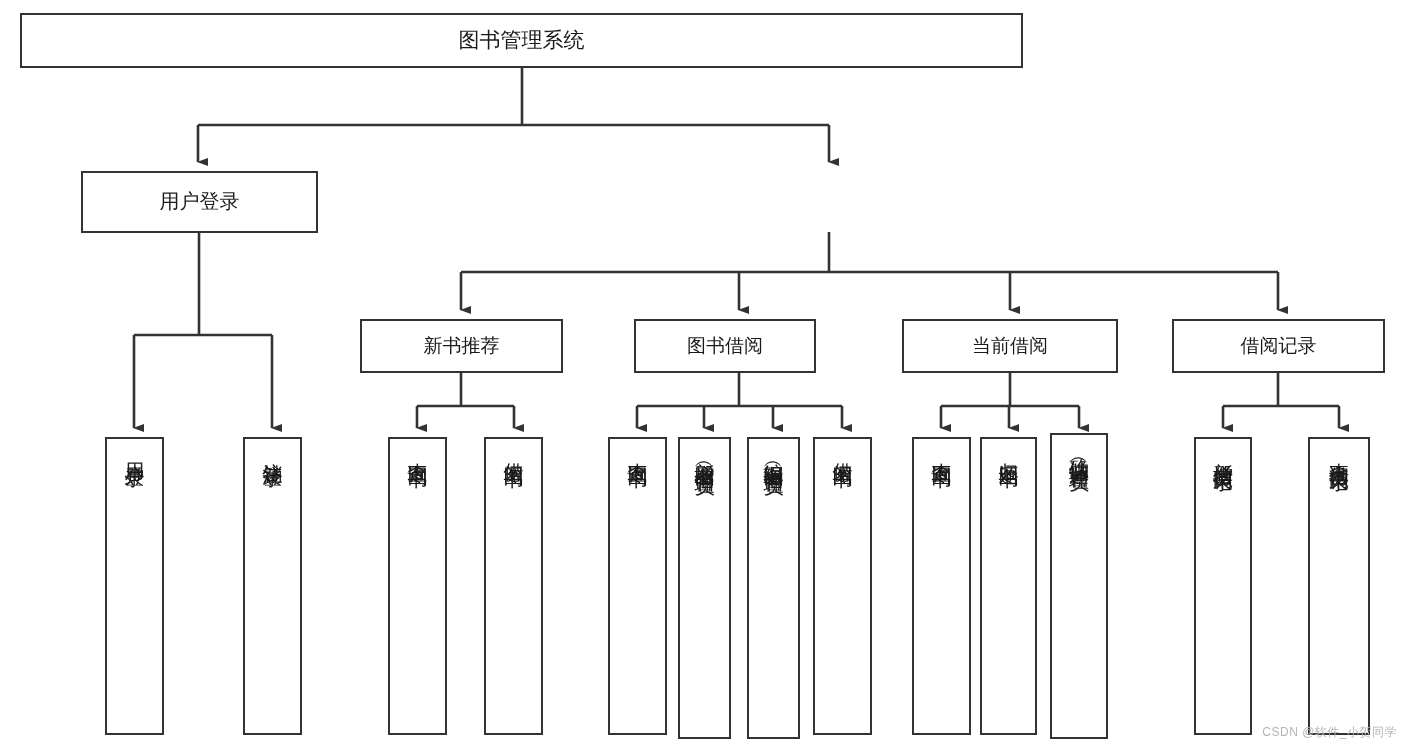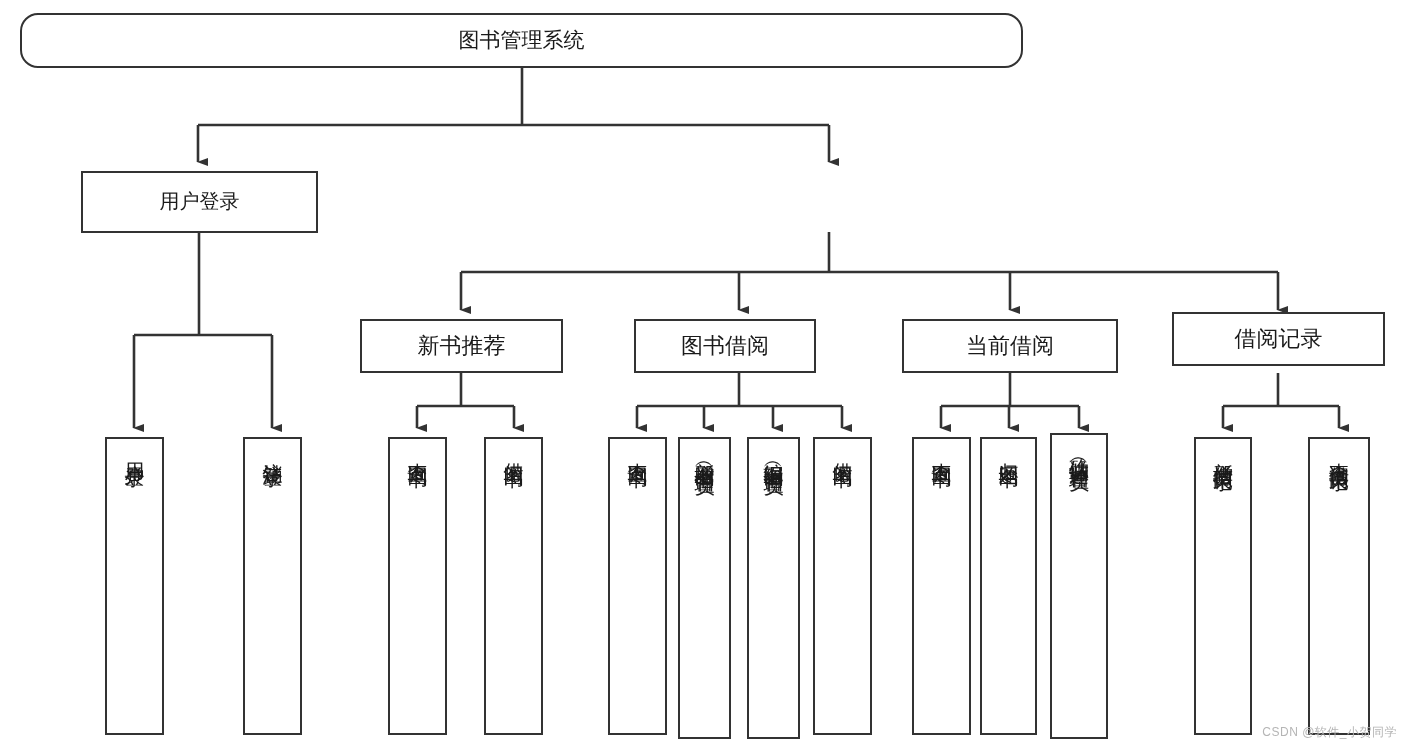--- a/index.html
+++ b/index.html
@@ -40,21 +40,21 @@
     line-height: 1.18;
     white-space: nowrap;
   }
   .node-root .node-label {
     font-size: 21px;
   }
   .node-l1 .node-label {
     font-size: 20px;
   }
   .node-l2 .node-label {
-    font-size: 22px;
+    font-size: 19px;
   }
   .node-leaf {
     align-items: flex-start;
     padding-top: 8px;
   }
   .node-leaf .node-label {
     writing-mode: vertical-rl;
     text-orientation: upright;
     font-size: 20px;
     letter-spacing: 2px;
@@ -132,42 +132,42 @@
     </g>
 
     <g stroke="#333333" stroke-width="2.6" fill="none">
       <path d="M1278,373 L1278,406"></path>
       <path d="M1223,406 L1339,406"></path>
       <path d="M1223,406 L1223,428" marker-end="url(#arrowhead)"></path>
       <path d="M1339,406 L1339,428" marker-end="url(#arrowhead)"></path>
     </g>
   </svg>
 
-  <div class="node-box node-root" style="left:20px; top:13px; width:1003px; height:55px;border-radius:18px;">
+  <div class="node-box node-root" style="left:20px; top:13px; width:1003px; height:55px;">
     <span class="node-label">图书管理系统</span>
   </div>
 
   <div class="node-box node-l1" style="left:81px; top:171px; width:237px; height:62px;">
     <span class="node-label">用户登录</span>
   </div>
 
 
   <div class="node-box node-l2" style="left:360px; top:319px; width:203px; height:54px;">
     <span class="node-label">新书推荐</span>
   </div>
 
   <div class="node-box node-l2" style="left:902px; top:319px; width:216px; height:54px;">
     <span class="node-label">当前借阅</span>
   </div>
 
   <div class="node-box node-l2" style="left:634px; top:319px; width:182px; height:54px;">
     <span class="node-label">图书借阅</span>
   </div>
 
-  <div class="node-box node-l2" style="left:1172px; top:312px; width:213px; height:54px;">
+  <div class="node-box node-l2" style="left:1172px; top:319px; width:213px; height:54px;">
     <span class="node-label">借阅记录</span>
   </div>
 
   <div class="node-box node-leaf" style="left:105px; top:437px; width:59px; height:298px;">
     <span class="node-label">用户登录</span>
   </div>
 
   <div class="node-box node-leaf" style="left:243px; top:437px; width:59px; height:298px;">
     <span class="node-label">注销登录</span>
   </div>

